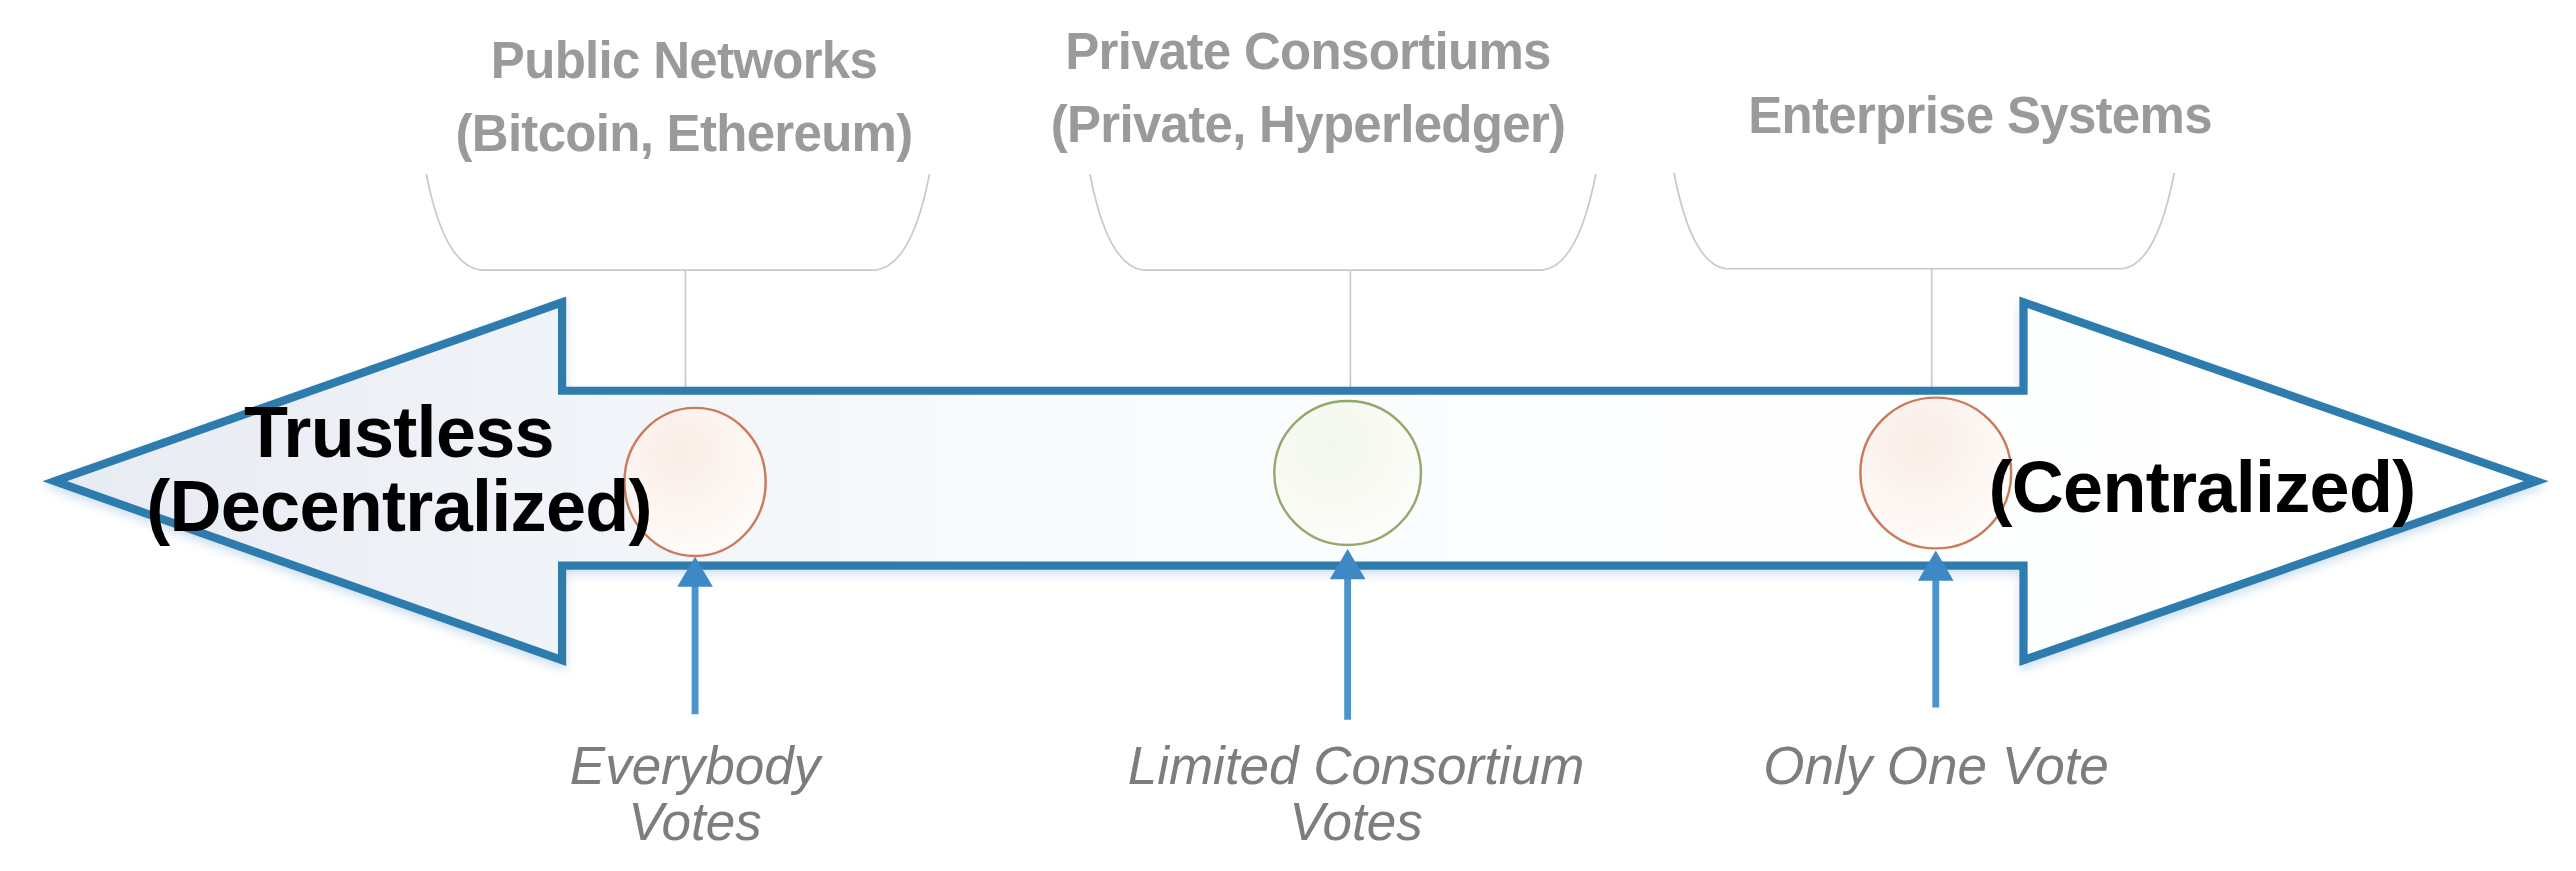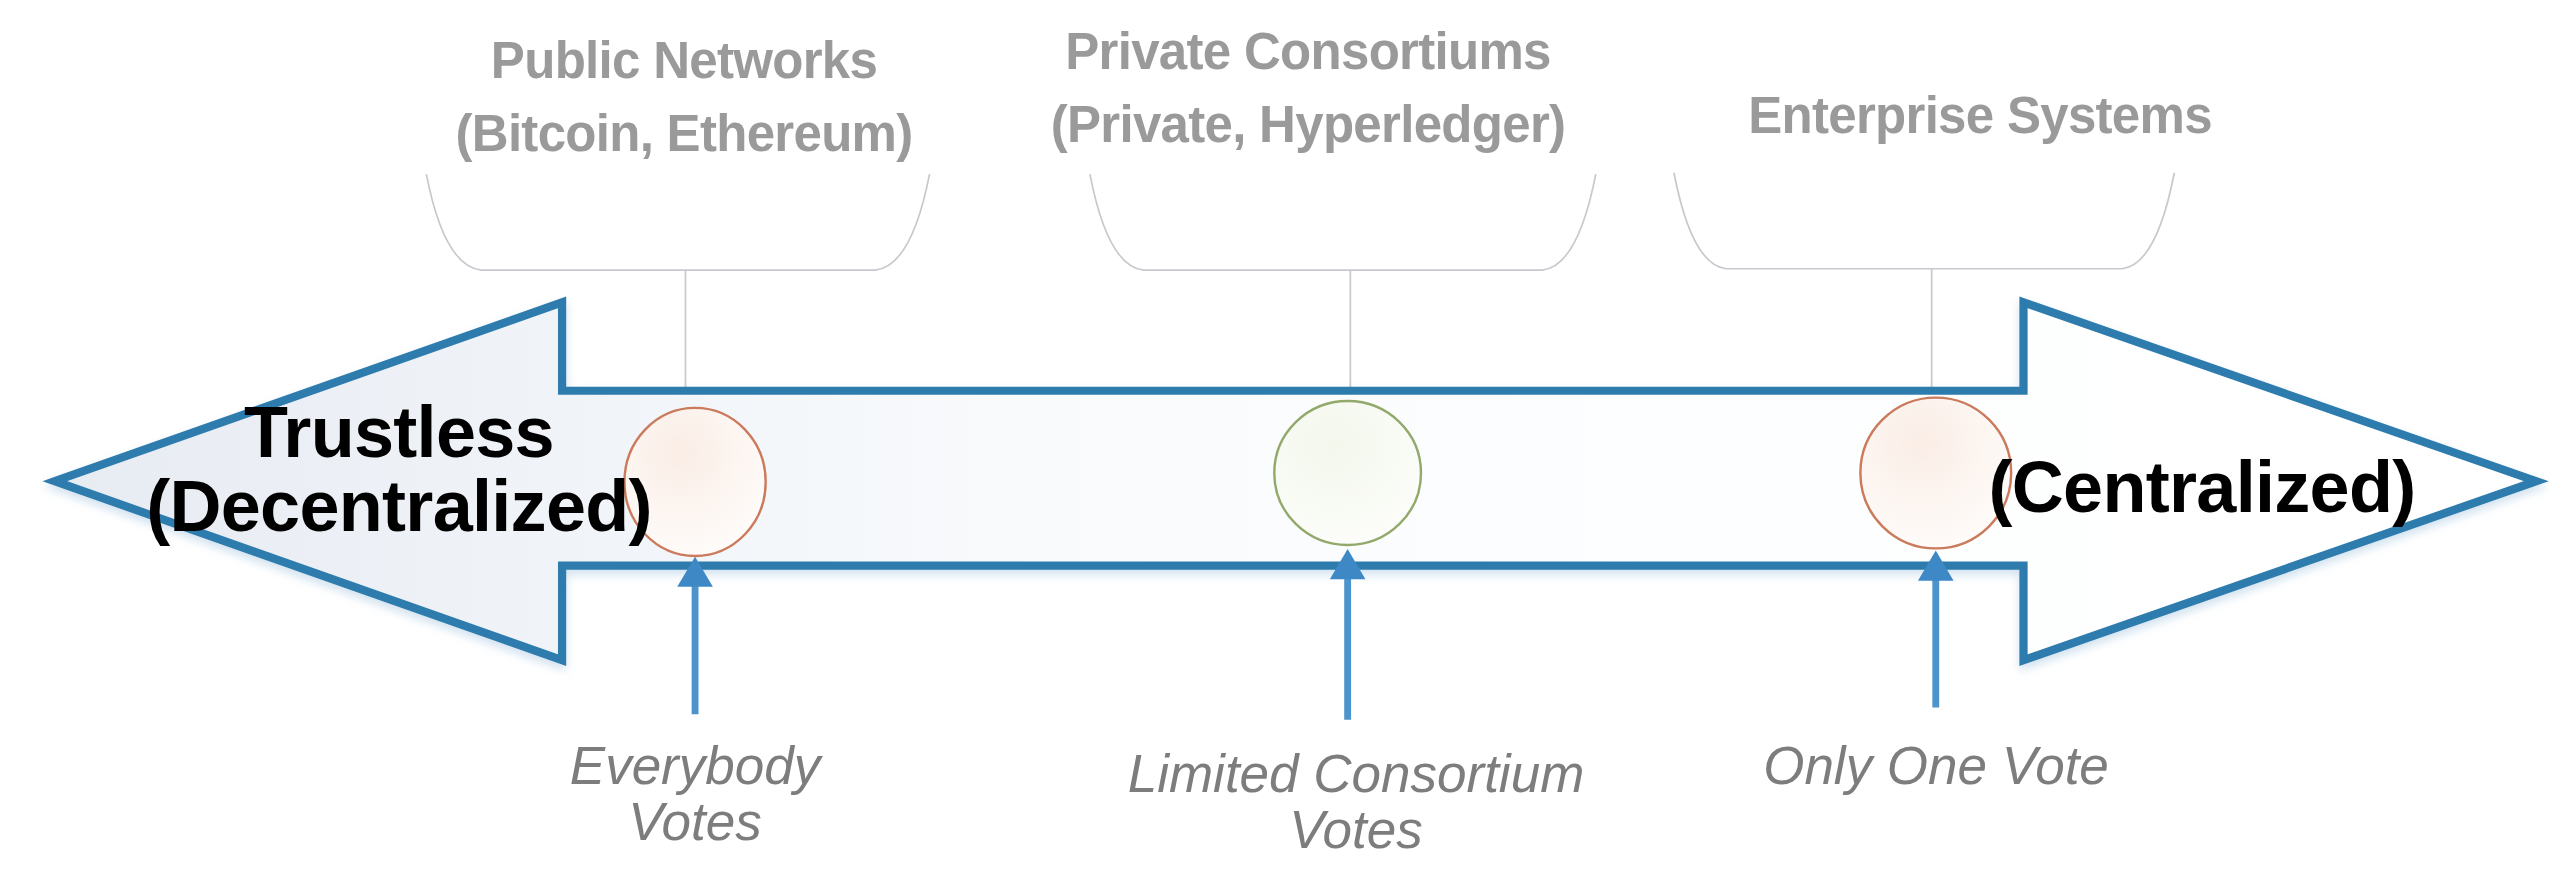--- a/index.html
+++ b/index.html
@@ -118,18 +118,18 @@
   <div class="txt top-label" style="left:1308px; top:15px;"><span>Private Consortiums</span><br><span>(Private, Hyperledger)</span></div>
 
   <div class="txt top-label" style="left:1980px; top:79px;"><span>Enterprise Systems</span></div>
 
   <div class="txt axis-label" style="left:399px; top:395px;"><span>Trustless</span><br><span>(Decentralized)</span></div>
 
   <div class="txt axis-label" style="left:2202px; top:376px;"><br><span>(Centralized)</span></div>
 
   <div class="txt vote-label" style="left:695px; top:738px;"><span>Everybody</span><br><span>Votes</span></div>
 
-  <div class="txt vote-label" style="left:1356px; top:738px;margin-top:8px;"><span>Limited Consortium</span><br><span>Votes</span></div>
+  <div class="txt vote-label" style="left:1356px; top:738px;"><span>Limited Consortium</span><br><span>Votes</span></div>
 
   <div class="txt vote-label" style="left:1936px; top:738px;"><span>Only One Vote</span></div>
 
 </div>
 
 
 </body></html>

